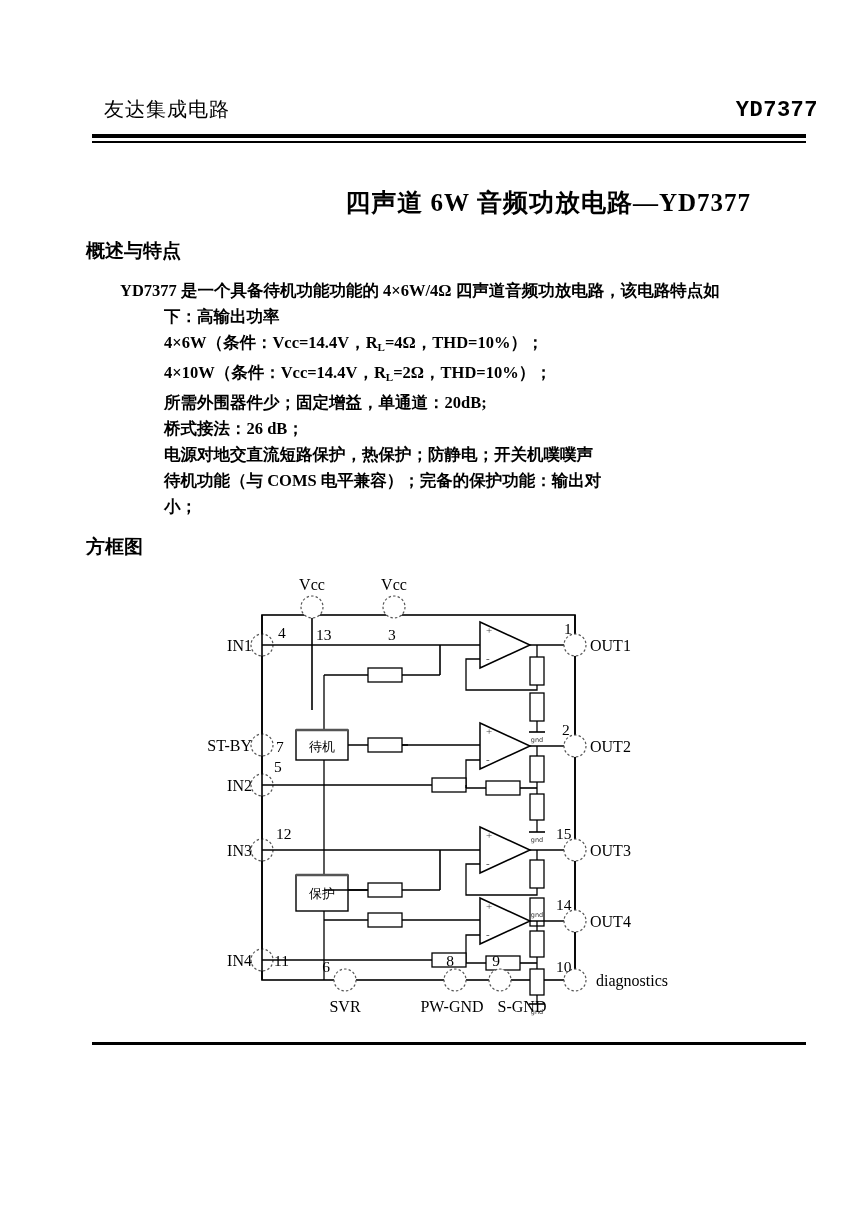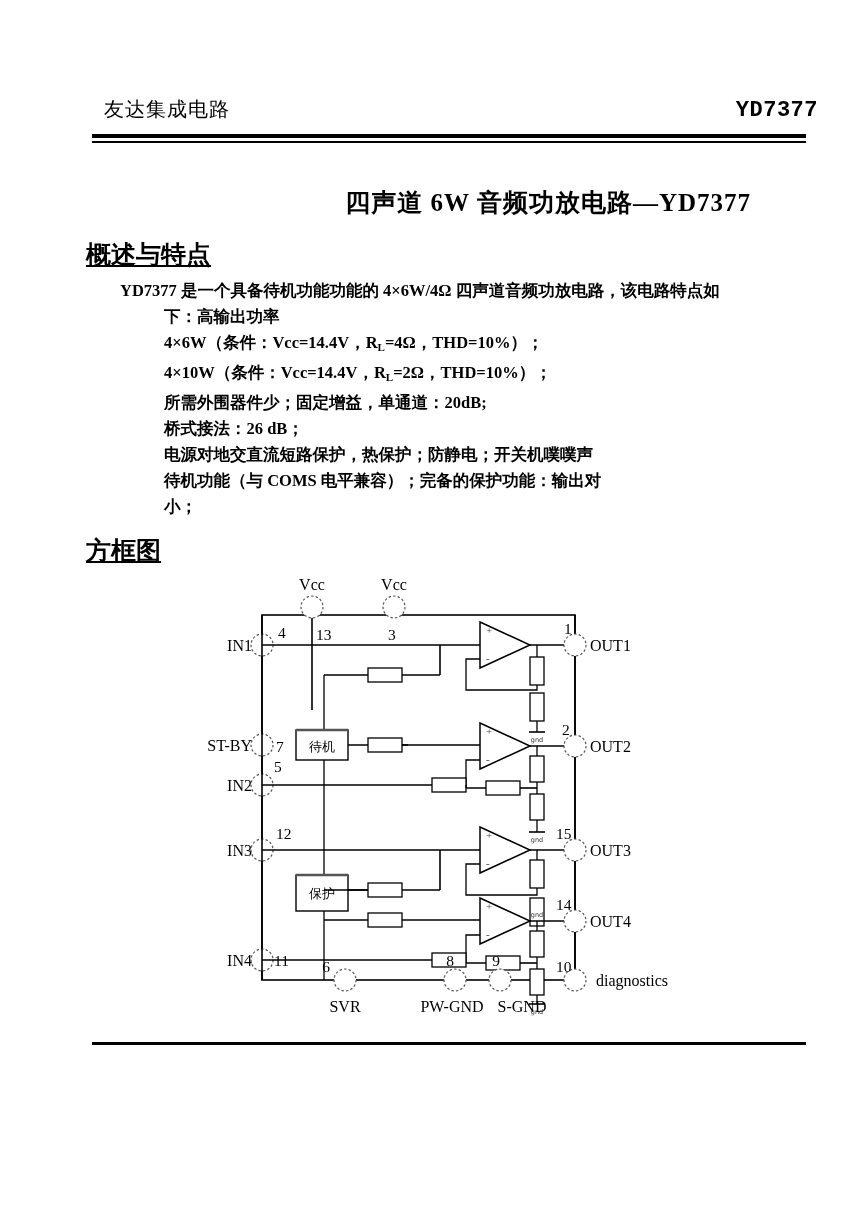--- a/index.html
+++ b/index.html
@@ -46,21 +46,21 @@
   .doc-title {
     position: absolute; left: 0; top: 186px; width: 740px;
     text-align: right;
     font-weight: bold; font-size: 25px; letter-spacing: 1px; margin-left: 11px;
   }
 
   
   .section-heading {
     position: absolute; left: 86px;
     font-family: "DejaVu Sans", "Liberation Sans", sans-serif;
-    font-weight: bold; font-size: 25px; text-decoration: underline;
+    font-weight: bold; font-size: 19px;
   }
   #sec-overview { top: 238px; }
   #sec-blockdiagram { top: 534px; }
 
   
   .body-block { position: absolute; left: 86px; top: 278px; width: 700px; font-weight: bold; }
   .body-line {
     font-size: 16.5px; line-height: 26px;
     white-space: nowrap;
   }

